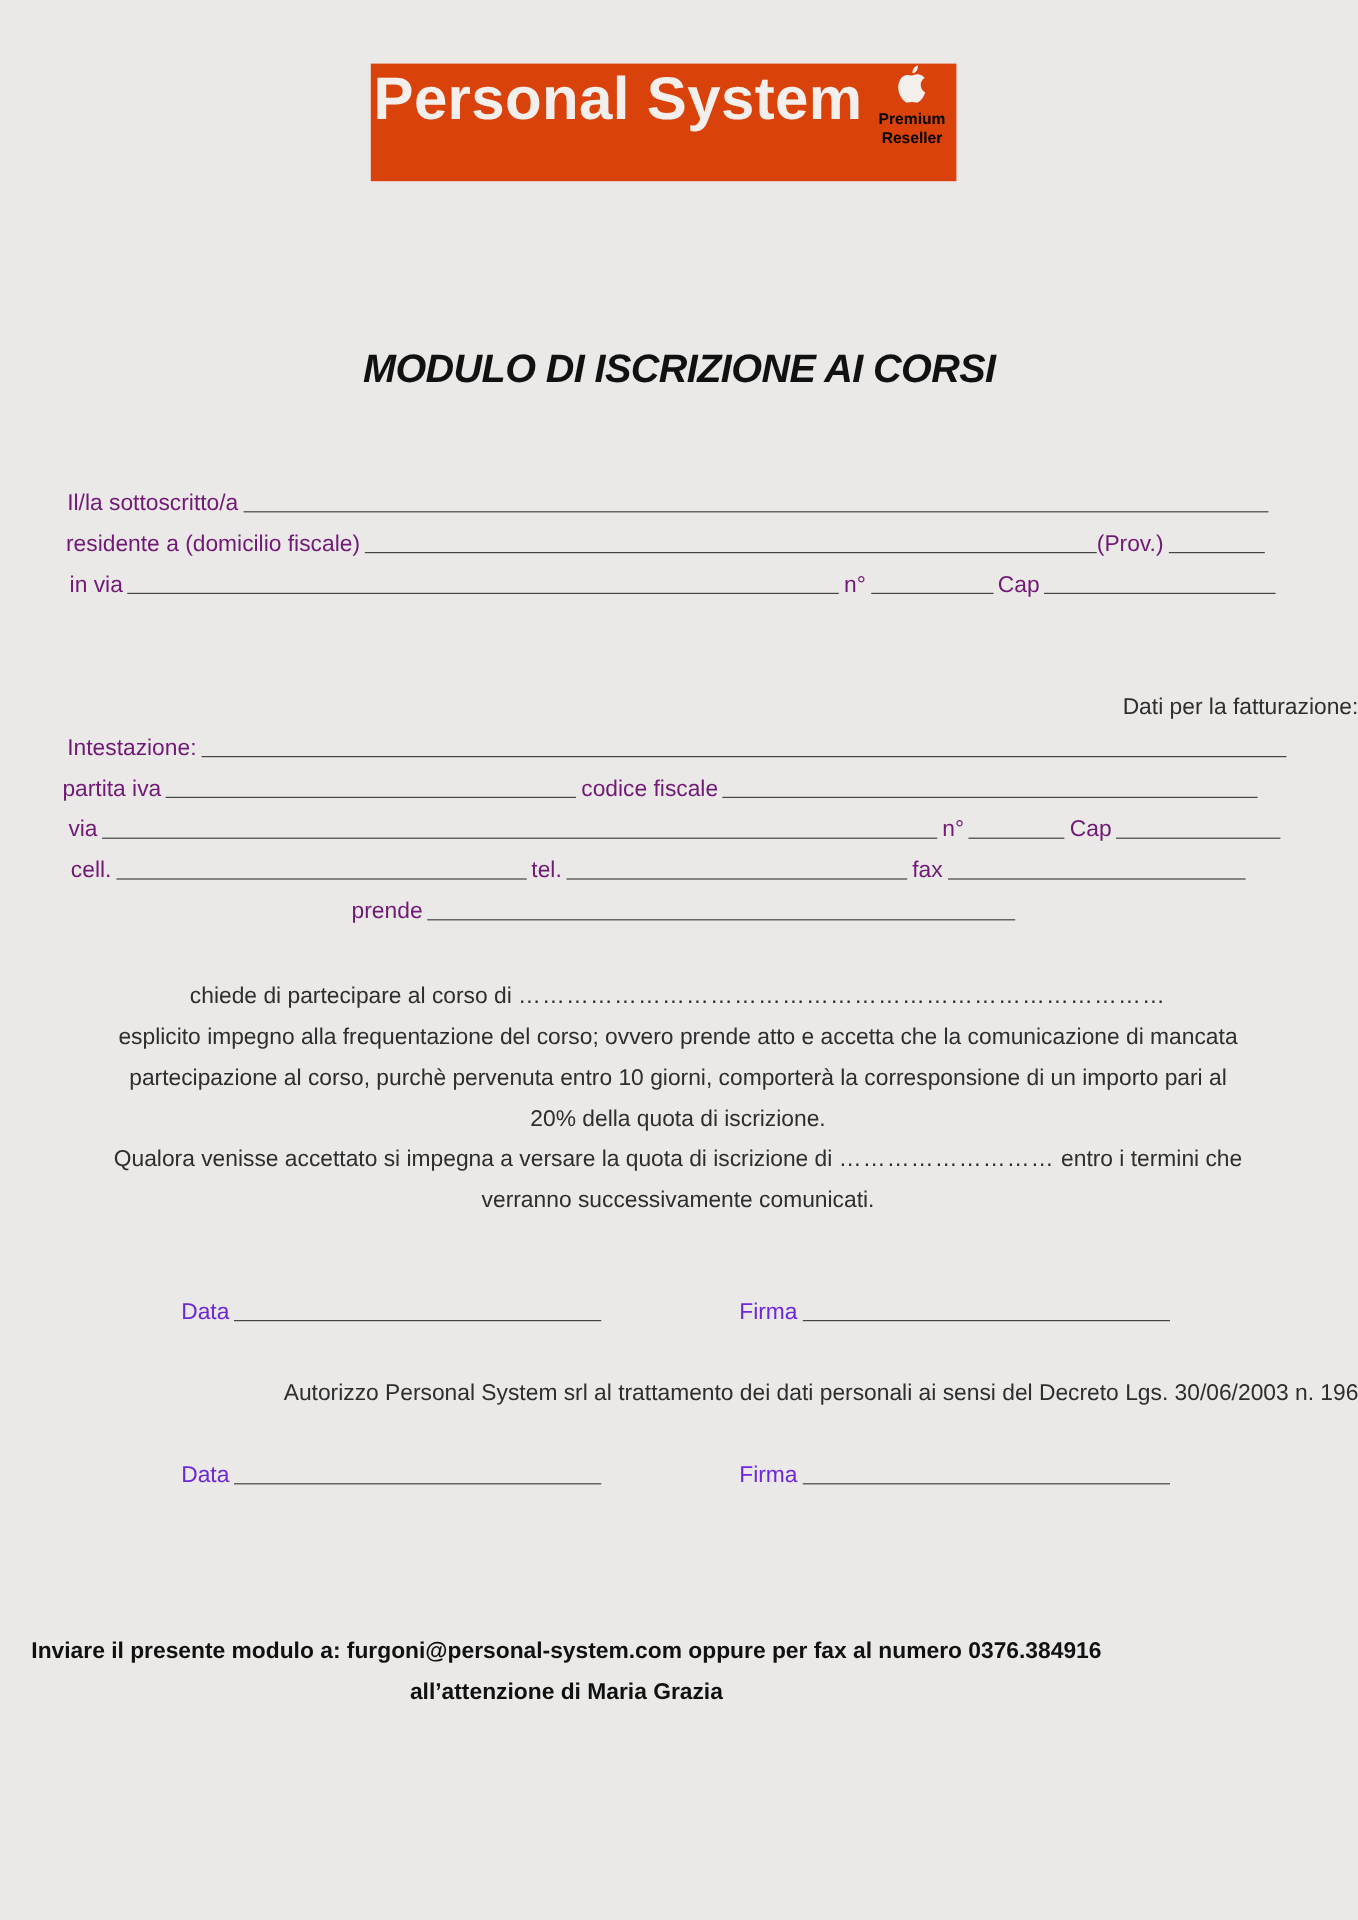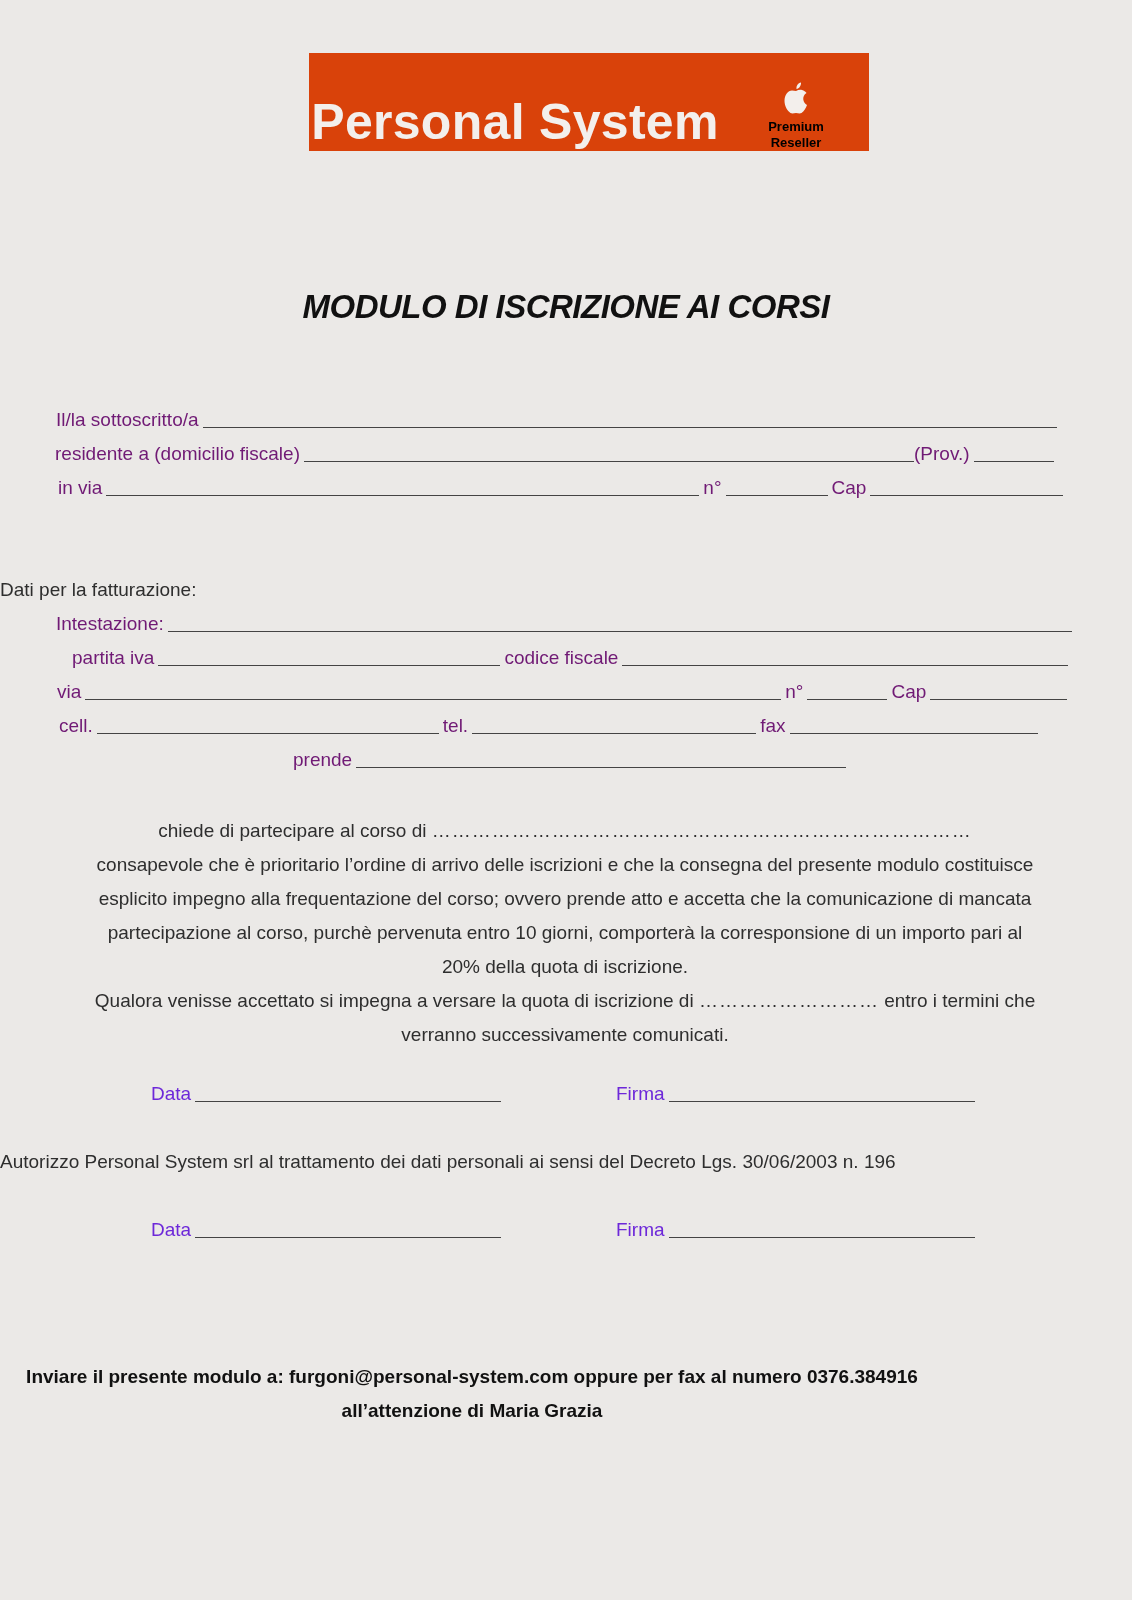--- a/index.html
+++ b/index.html
@@ -7,23 +7,23 @@
     width: 1132px; height: 1600px;
     background: #ebe9e7;
     font-family: "Liberation Sans", "DejaVu Sans", sans-serif;
     color: #2a2a2a;
     position: relative;
     overflow: hidden;
   }
   .abs { position: absolute; }
   
   .logo {
-    left: 309px; top: 53px; width: 560px; height: 98px;
+    left: 309px; top: 53px; width: 488px; height: 98px;
     background: #d9420a;
-    display: flex; align-items: flex-end;
+    display: flex; align-items: flex-start;
   }
   .logo-name {
     flex: 0 0 412px;
     display: flex; align-items: center; justify-content: center;
     color: #f3efec; font-weight: bold; font-size: 50px; letter-spacing: 0.3px;
   }
   .logo-divider { width: 2px; background: #f1d5c8; }
   .logo-badge {
     flex: 1; display: flex; flex-direction: column; align-items: center; justify-content: center;
     color: #000000; font-weight: bold; font-size: 13px; line-height: 16px;
@@ -36,21 +36,21 @@
     letter-spacing: -0.5px;
   }
   .line {
     font-size: 19px; color: #701a75; white-space: nowrap;
     display: flex; align-items: baseline;
   }
   .fill {
     display: inline-block; border-bottom: 1px solid #444; height: 0; margin: 0 4px;
     position: relative; top: 2px;
   }
-  .center-text { left: 0; width: 1132px; text-align: left; font-size: 19px; color: #2e2e2e; }
+  .center-text { left: 0; width: 1132px; text-align: right; font-size: 19px; color: #2e2e2e; }
   .para {
     left: 50px; width: 1030px; text-align: center;
     font-size: 19px; line-height: 34px; color: #2e2e2e;
   }
   .para span { display: block; }
   .dots { letter-spacing: 1px; }
   .sig { font-size: 19px; color: #6d28d9; display: flex; align-items: baseline; }
   .footer {
     left: 0; width: 944px; text-align: center; font-weight: bold;
     font-size: 19px; line-height: 34px; color: #111;
@@ -93,21 +93,21 @@
   <span>Cap</span>
   <span class="fill" style="width:193px;"></span>
 </div>
 
 <div class="abs center-text" style="top:579px;">Dati per la fatturazione:</div>
 
 <div class="abs line" style="left:56px; top:613px;">
   <span>Intestazione:</span>
   <span class="fill" style="width:904px;"></span>
 </div>
-<div class="abs line" style="left:72px; top:647px;">
+<div class="abs line" style="left:52px; top:647px;">
   <span>partita iva</span>
   <span class="fill" style="width:342px;"></span>
   <span>codice fiscale</span>
   <span class="fill" style="width:446px;"></span>
 </div>
 <div class="abs line" style="left:57px; top:681px;">
   <span>via</span>
   <span class="fill" style="width:696px;"></span>
   <span>n°</span>
   <span class="fill" style="width:80px;"></span>
@@ -125,21 +125,20 @@
 <div class="abs line" style="left:293px; top:749px;">
   <span>prende</span>
   <span class="fill" style="width:490px;"></span>
 </div>
 
 <div class="abs para" style="top:814px;">
   <span>
     <span style="display:inline">chiede di partecipare al corso di</span>
     <span style="display:inline" class="dots">………………………………………………………………………</span>
   </span>
-  <span>consapevole che è prioritario l’ordine di arrivo delle iscrizioni e che la consegna del presente modulo costituisce</span>
   <span>esplicito impegno alla frequentazione del corso; ovvero prende atto e accetta che la comunicazione di mancata</span>
   <span>partecipazione al corso, purchè pervenuta entro 10 giorni, comporterà la corresponsione di un importo pari al</span>
   <span>20% della quota di iscrizione.</span>
   <span>
     <span style="display:inline">Qualora venisse accettato si impegna a versare la quota di iscrizione di</span>
     <span style="display:inline" class="dots">………………………</span>
     <span style="display:inline">entro i termini che</span>
   </span>
   <span>verranno successivamente comunicati.</span>
 </div>

